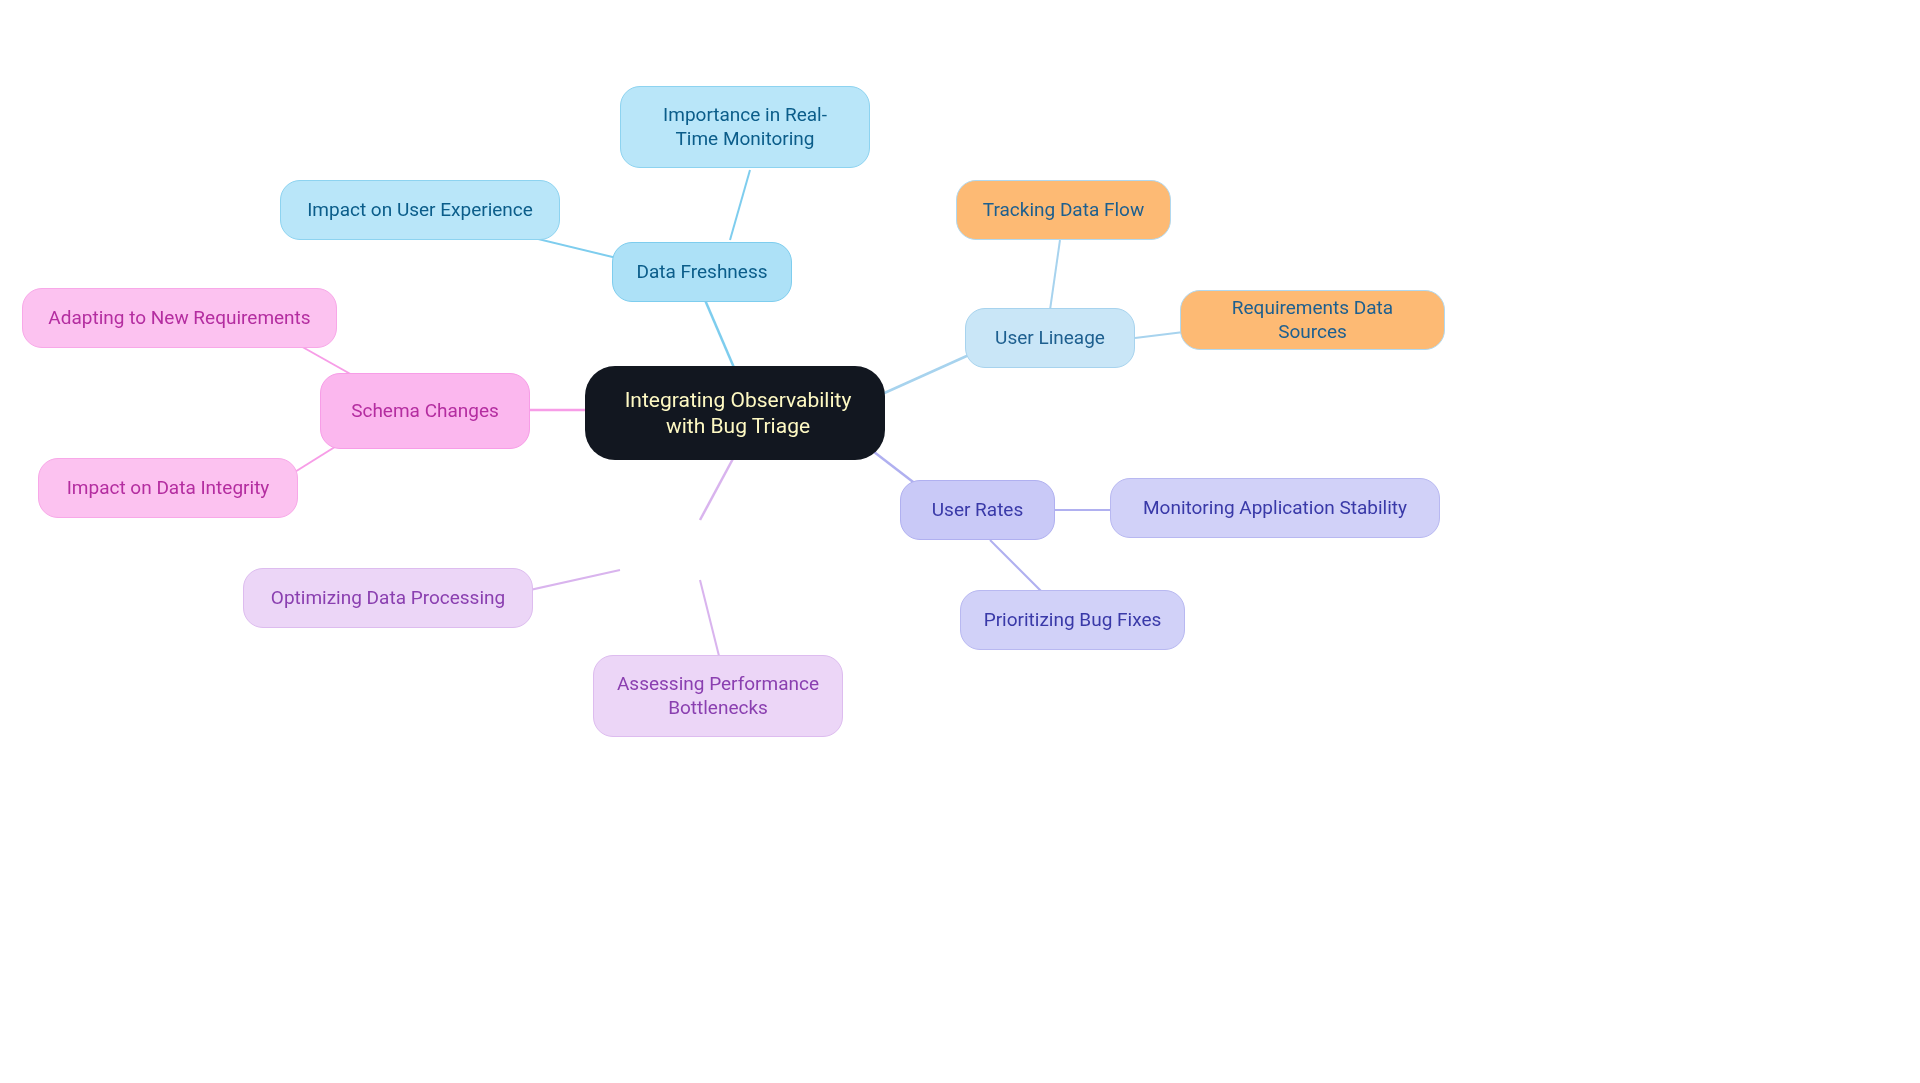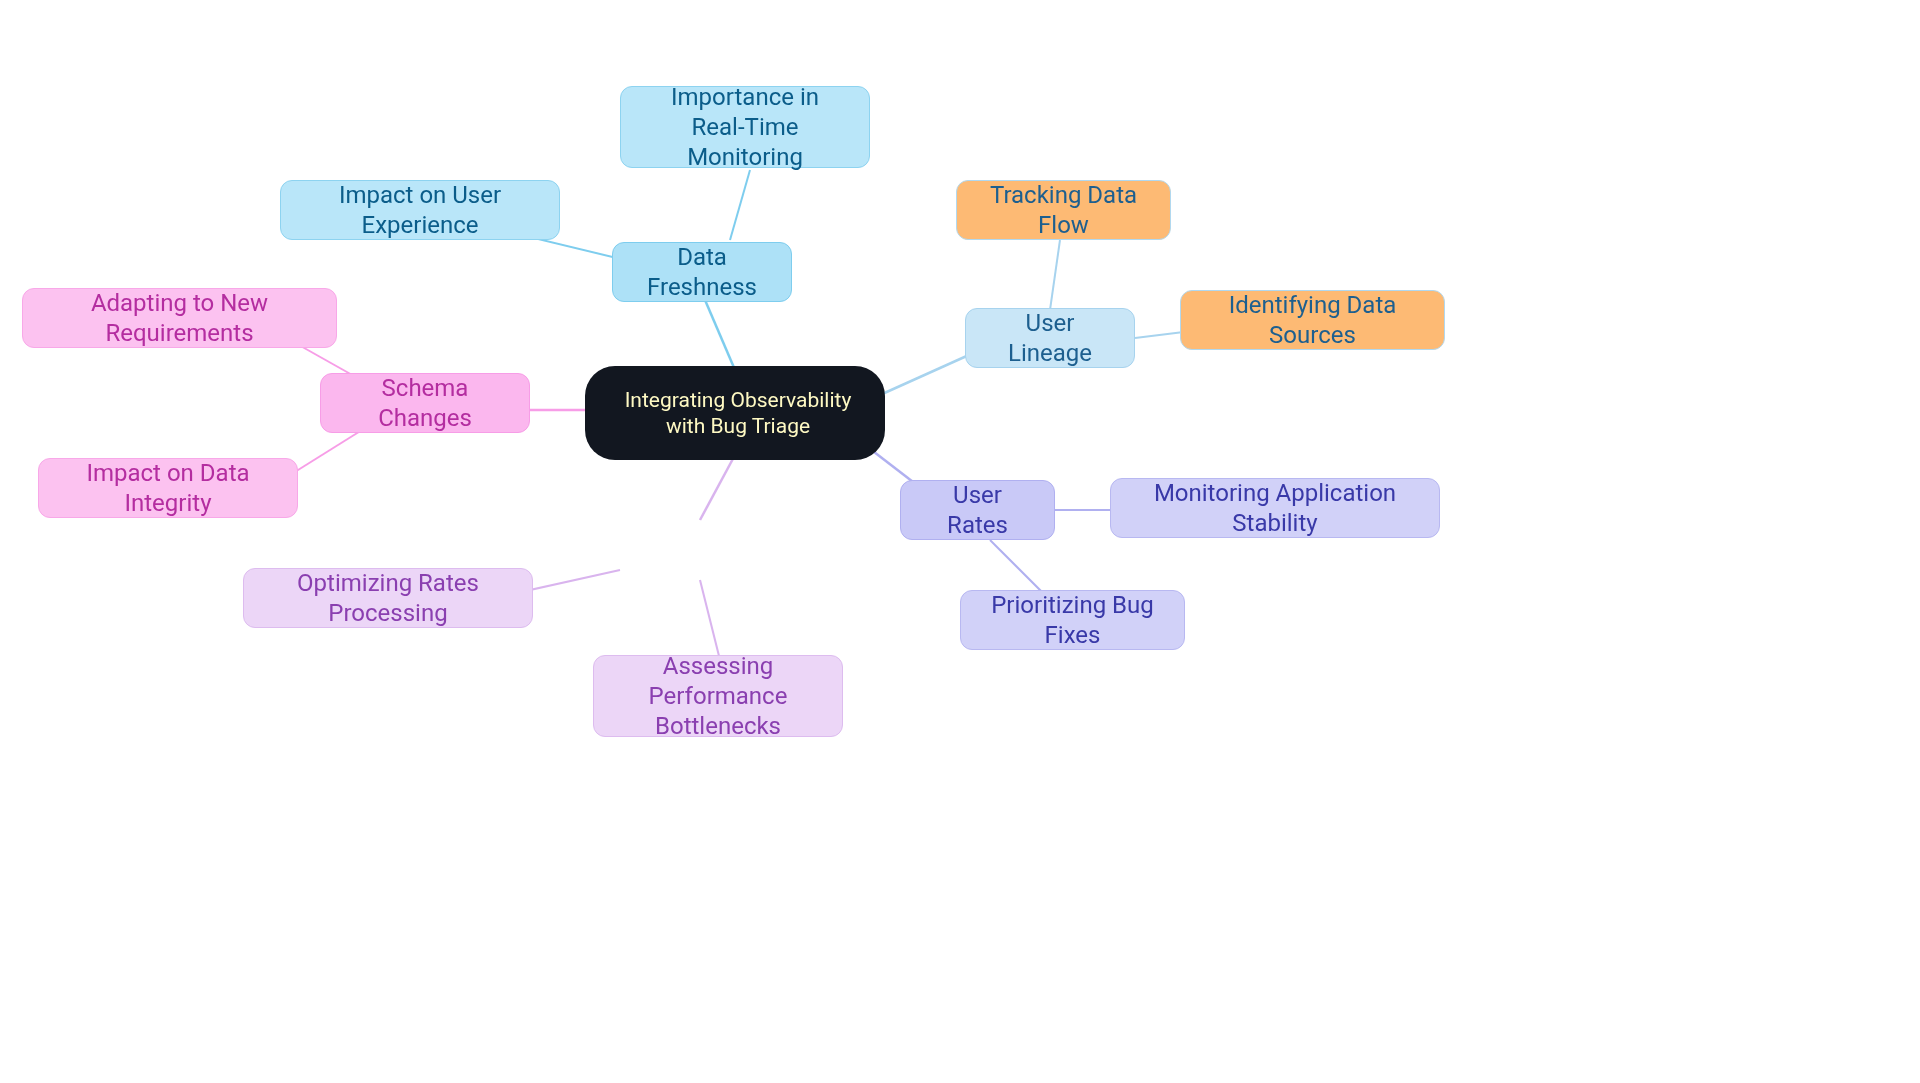--- a/index.html
+++ b/index.html
@@ -22,22 +22,22 @@
     width: 1920px;
     height: 1083px;
     pointer-events: none;
   }
   .node {
     position: absolute;
     display: flex;
     align-items: center;
     justify-content: center;
     text-align: center;
-    border-radius: 12px;
-    font-size: 24px;
+    border-radius: 20px;
+    font-size: 19px;
     line-height: 1.25;
     padding: 0 22px;
     box-sizing: border-box;
     font-weight: 400;
   }
   .center {
     background: #121720;
     color: #fef9c3;
     width: 300px;
     height: 94px;
@@ -104,41 +104,41 @@
     <span>Importance in Real-Time Monitoring</span>
   </div>
 
   <div class="node lineage-main" style="left:965px; top:308px; width:170px; height:60px;">
     <span>User Lineage</span>
   </div>
   <div class="node lineage-leaf" style="left:956px; top:180px; width:215px; height:60px;">
     <span>Tracking Data Flow</span>
   </div>
   <div class="node lineage-leaf" style="left:1180px; top:290px; width:265px; height:60px;">
-    <span>Identifying Data Sources</span>
+    <span>Requirements Data Sources</span>
   </div>
 
   <div class="node error-main" style="left:900px; top:480px; width:155px; height:60px;">
     <span>User Rates</span>
   </div>
   <div class="node error-leaf" style="left:960px; top:590px; width:225px; height:60px;">
     <span>Prioritizing Bug Fixes</span>
   </div>
   <div class="node error-leaf" style="left:1110px; top:478px; width:330px; height:60px;">
     <span>Monitoring Application Stability</span>
   </div>
 
   <div class="node pipeline-leaf" style="left:593px; top:655px; width:250px; height:82px;">
     <span>Assessing Performance Bottlenecks</span>
   </div>
   <div class="node pipeline-leaf" style="left:243px; top:568px; width:290px; height:60px;">
-    <span>Optimizing Rates Processing</span>
+    <span>Optimizing Data Processing</span>
   </div>
 
-  <div class="node schema-main" style="left:320px; top:373px; width:210px; height:60px;">
+  <div class="node schema-main" style="left:320px; top:373px; width:210px; height:76px;">
     <span>Schema Changes</span>
   </div>
   <div class="node schema-leaf" style="left:38px; top:458px; width:260px; height:60px;">
     <span>Impact on Data Integrity</span>
   </div>
   <div class="node schema-leaf" style="left:22px; top:288px; width:315px; height:60px;">
     <span>Adapting to New Requirements</span>
   </div>
 
 </div>

